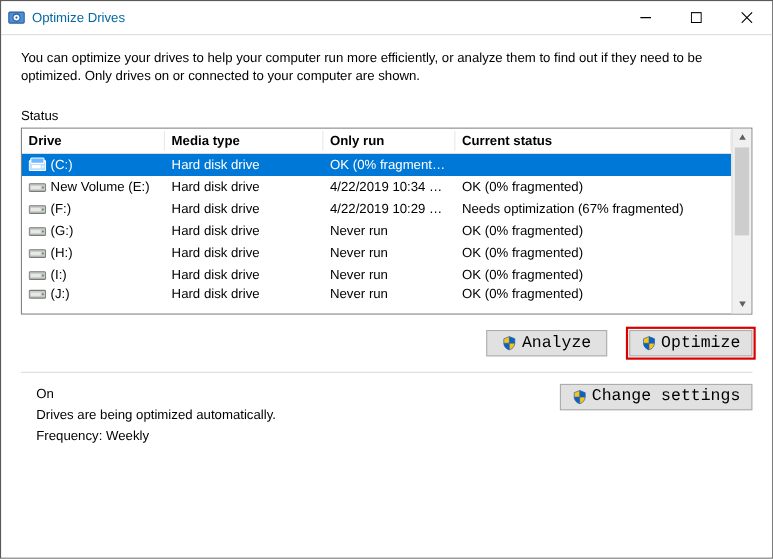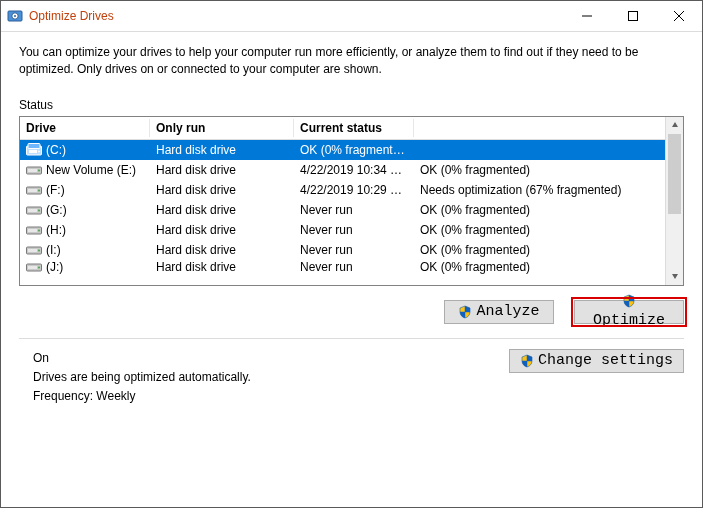--- a/index.html
+++ b/index.html
@@ -23,21 +23,21 @@
     border-bottom: 1px solid #dcdcdc;
     padding-left: 6px;
   }
   .titlebar .app-icon {
     width: 16px; height: 16px;
     margin-right: 6px;
     display: inline-block;
   }
   .titlebar .title-text {
     flex: 1;
-    color: #c2410c;
+    color: #0369a1;
   }
   .winbtns {
     display: flex;
   }
   .winbtn {
     width: 46px; height: 30px;
     display: flex; align-items: center; justify-content: center;
     color: #000;
   }
   .winbtn svg { display: block; }
@@ -155,21 +155,20 @@
     gap: 4px;
     padding: 0 10px;
     font-family: Liberation Mono, monospace;
     font-size: 15px;
     cursor: default;
     box-sizing: border-box;
   }
   .btn.highlight {
     outline: 2px solid #d80000;
     outline-offset: 1px;
-    flex-direction: column;
   }
   .shield-icon {
     width: 14px; height: 14px;
     display: inline-block;
     flex-shrink: 0;
   }
 
   .divider {
     border: none;
     border-top: 1px solid #dcdcdc;
@@ -236,20 +235,21 @@
   <div class="client">
 
     <div class="intro">You can optimize your drives to help your computer run more efficiently, or analyze them to find out if they need to be optimized. Only drives on or connected to your computer are shown.</div>
 
     <div class="section-label">Status</div>
 
     <div class="listbox">
       <div class="list-content">
         <div class="list-header">
           <div class="hcell">Drive</div>
+          <div class="hcell">Media type</div>
           <div class="hcell">Only run</div>
           <div class="hcell">Current status</div>
         </div>
         <div class="list-body" id="list-body">
             <div class="list-row selected">
               <div class="drive-cell cell">
                 <span class="drive-icon-sel"><svg viewBox="0 0 16 14" width="16" height="14">
                     <rect x="0.5" y="3" width="15" height="9" rx="1" fill="#bcdfff" stroke="#fff"></rect>
                     <rect x="2" y="0.5" width="12" height="5" rx="1" fill="#6fb8ff" stroke="#fff"></rect>
                     <rect x="3" y="7" width="8" height="3" fill="#fff"></rect>

